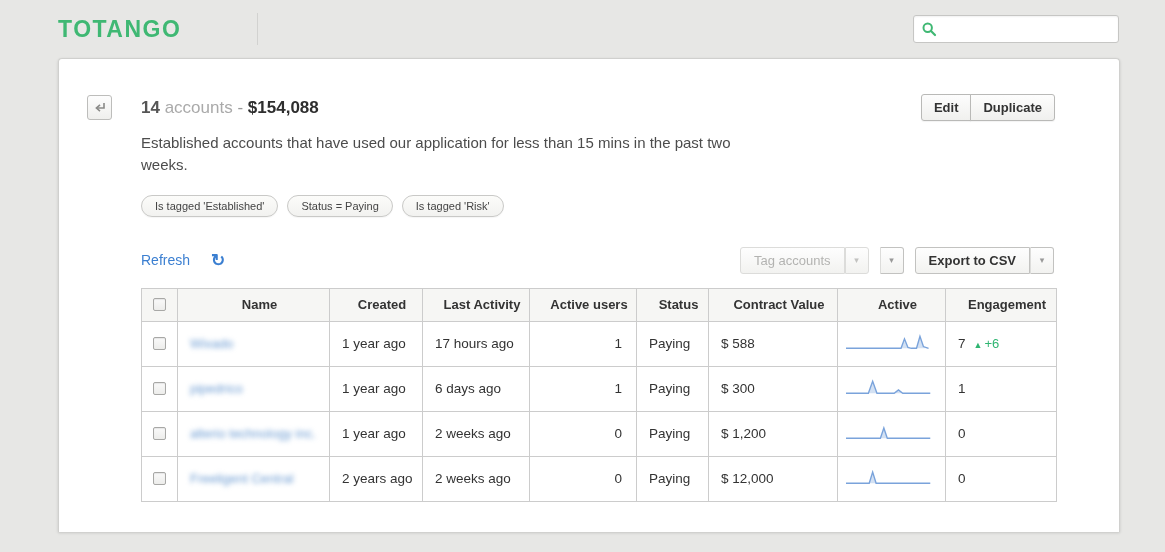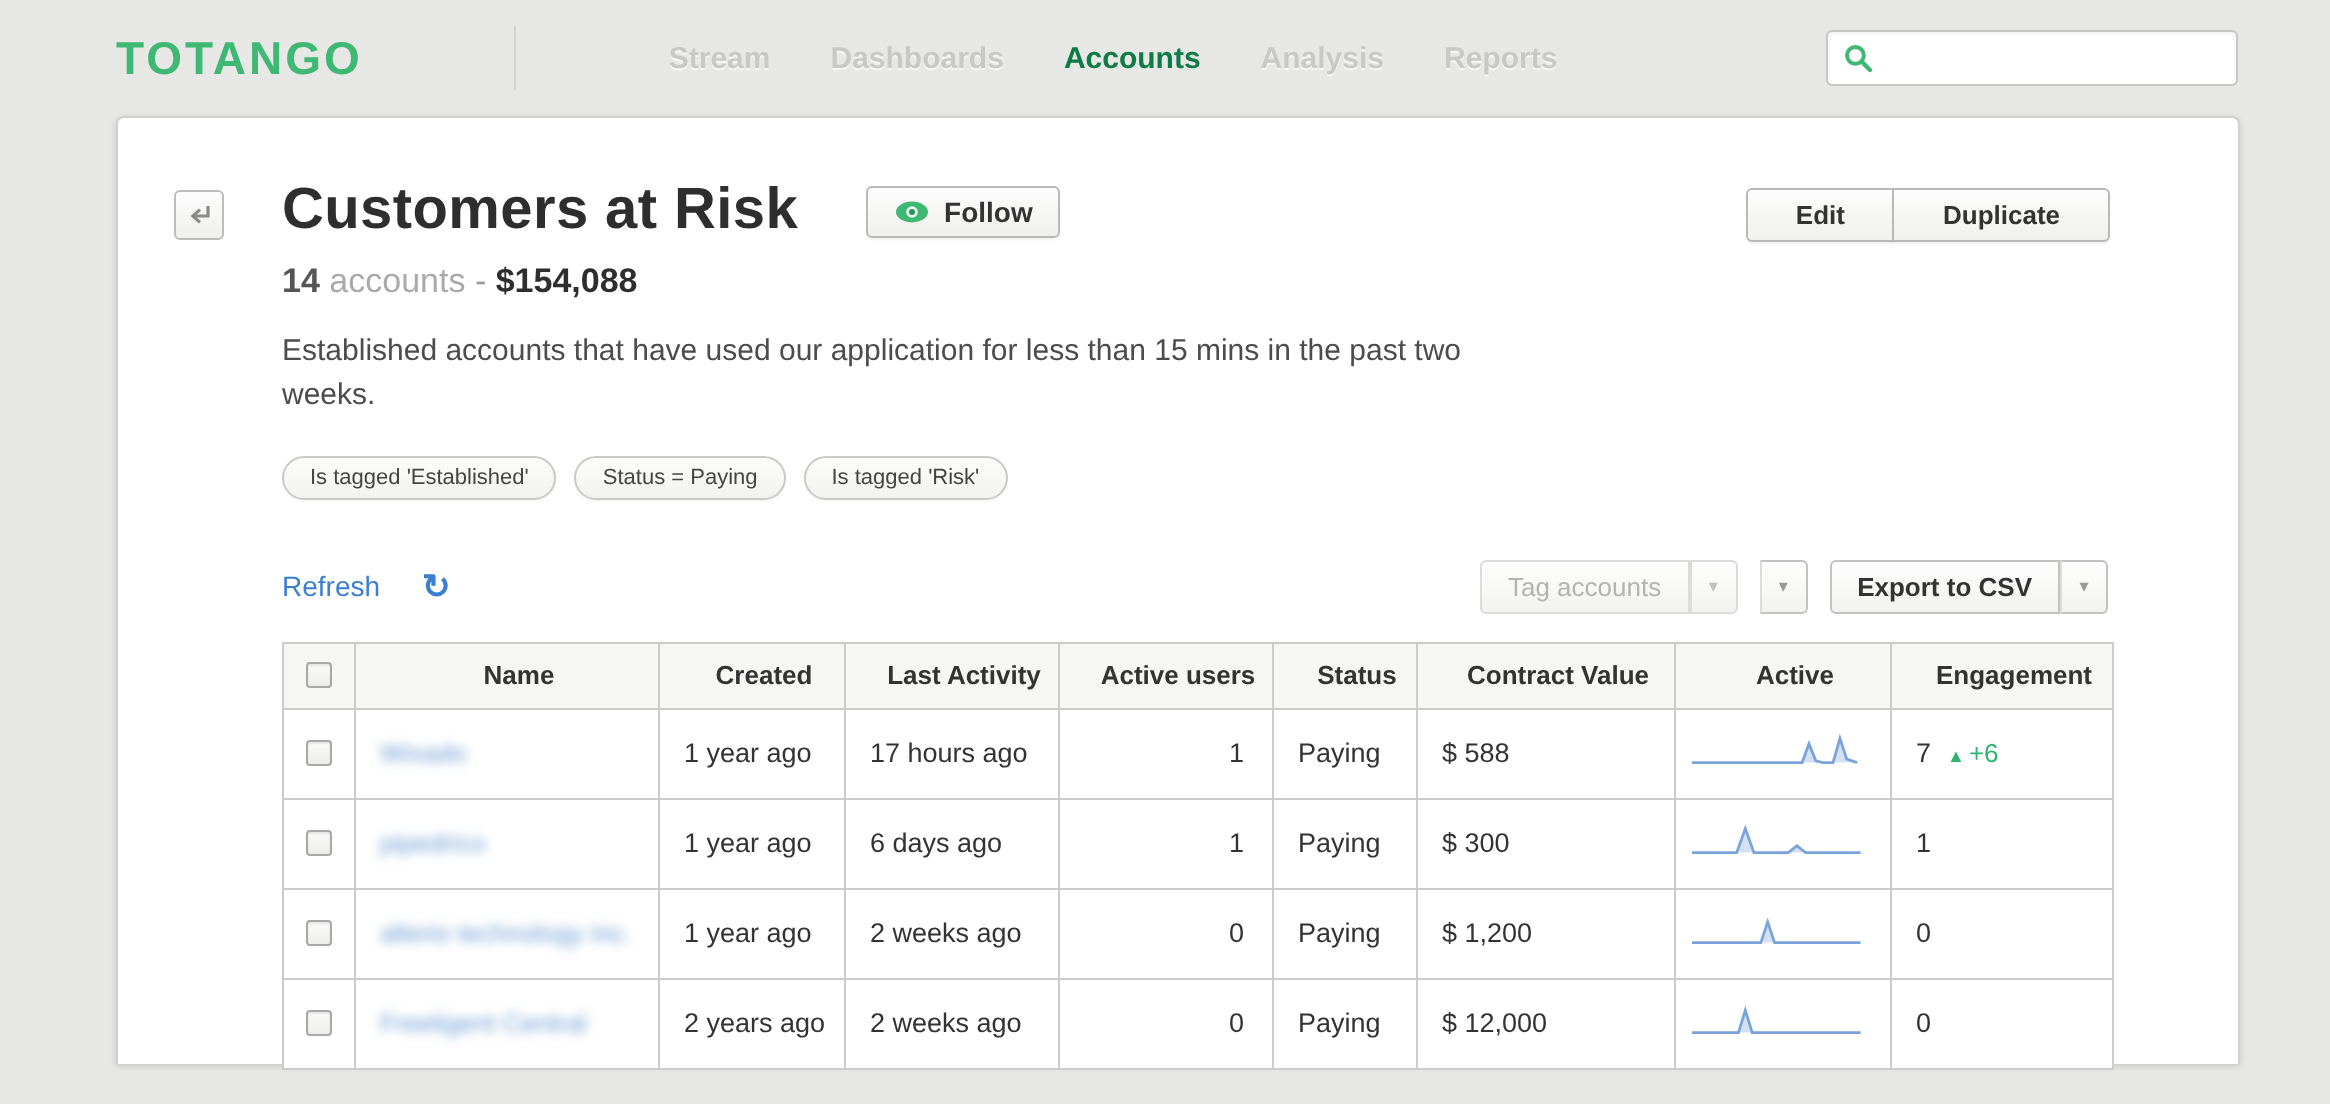--- a/index.html
+++ b/index.html
@@ -41,21 +41,21 @@
     background:linear-gradient(#fdfdfd,#efefed); border:1px solid #bdbdbb;
     border-radius:3px; cursor:pointer; display:flex; align-items:center; justify-content:center;
     padding:0;
   }
   .card-content { padding:30px 65px 0 82px; }
   .title-row { display:flex; align-items:center; }
   .page-title { font-size:29px; font-weight:600; color:#2e2e2e; margin:0; letter-spacing:0.2px; }
   .btn {
     background:linear-gradient(#fdfdfd,#f0f0ee); border:1px solid #b9b9b7;
     border-radius:3px; font-family:inherit; font-size:13px; font-weight:bold; color:#333;
-    padding:5px 24px; cursor:pointer; box-shadow:0 1px 1px rgba(0,0,0,0.05);
+    padding:5px 12px; cursor:pointer; box-shadow:0 1px 1px rgba(0,0,0,0.05);
   }
   .follow-btn { margin-left:34px; display:flex; align-items:center; gap:7px; font-size:14px; padding:4px 13px; }
   .top-actions { position:absolute; right:64px; top:35px; display:flex; }
   .top-actions .btn { border-radius:0; }
   .top-actions .btn:first-child { border-radius:3px 0 0 3px; }
   .top-actions .btn:last-child { border-radius:0 3px 3px 0; margin-left:-1px; }
   .subtitle { margin-top:9px; font-size:17px; }
   .subtitle .count { font-weight:bold; color:#555; }
   .subtitle .unit { color:#aaa; }
   .subtitle .sep { color:#999; }
@@ -105,27 +105,20 @@
   .eng-delta { color:#2fb571; margin-left:8px; font-size:13px; }
   .eng-delta .tri { font-size:9px; margin-right:2px; }
   .spark { display:block; margin-left:-4px; }
 </style>
 </head>
 <body>
 
 <div class="nav">
   <div class="logo">TOTANGO</div>
   <div class="nav-divider"></div>
-  <div class="nav-items">
-    <a class="nav-item">Stream</a>
-    <a class="nav-item">Dashboards</a>
-    <a class="nav-item active">Accounts</a>
-    <a class="nav-item">Analysis</a>
-    <a class="nav-item">Reports</a>
-  </div>
   <div class="search-box">
     <span style="display:flex;margin-right:5px;">
       <svg width="16" height="16" viewBox="0 0 16 16">
         <circle cx="6.7" cy="6.7" r="4.2" fill="none" stroke="#3fb873" stroke-width="2"></circle>
         <line x1="10" y1="10" x2="14" y2="14" stroke="#3fb873" stroke-width="2.2" stroke-linecap="round"></line>
       </svg>
     </span>
     <input value="" placeholder="" style="">
   </div>
 </div>
@@ -140,33 +133,20 @@
       </svg>
     </span>
   </button>
 
   <div class="top-actions">
     <button class="btn">Edit</button>
     <button class="btn">Duplicate</button>
   </div>
 
   <div class="card-content">
-    <div class="title-row">
-      <h1 class="page-title">Customers at Risk</h1>
-      <button class="btn follow-btn">
-        <span style="display:flex;">
-          <svg width="18" height="12" viewBox="0 0 18 12">
-            <ellipse cx="9" cy="6" rx="8" ry="5.2" fill="#3fb873"></ellipse>
-            <circle cx="9" cy="6" r="2.9" fill="#eafbef"></circle>
-            <circle cx="9" cy="6" r="1.5" fill="#2a9158"></circle>
-          </svg>
-        </span>
-        <span>Follow</span>
-      </button>
-    </div>
 
     <div class="subtitle">
       <span class="count">14</span>
       <span class="unit">accounts</span>
       <span class="sep">-</span>
       <span class="total">$154,088</span>
     </div>
 
     <div class="description">Established accounts that have used our application for less than 15 mins in the past two weeks.</div>
 

